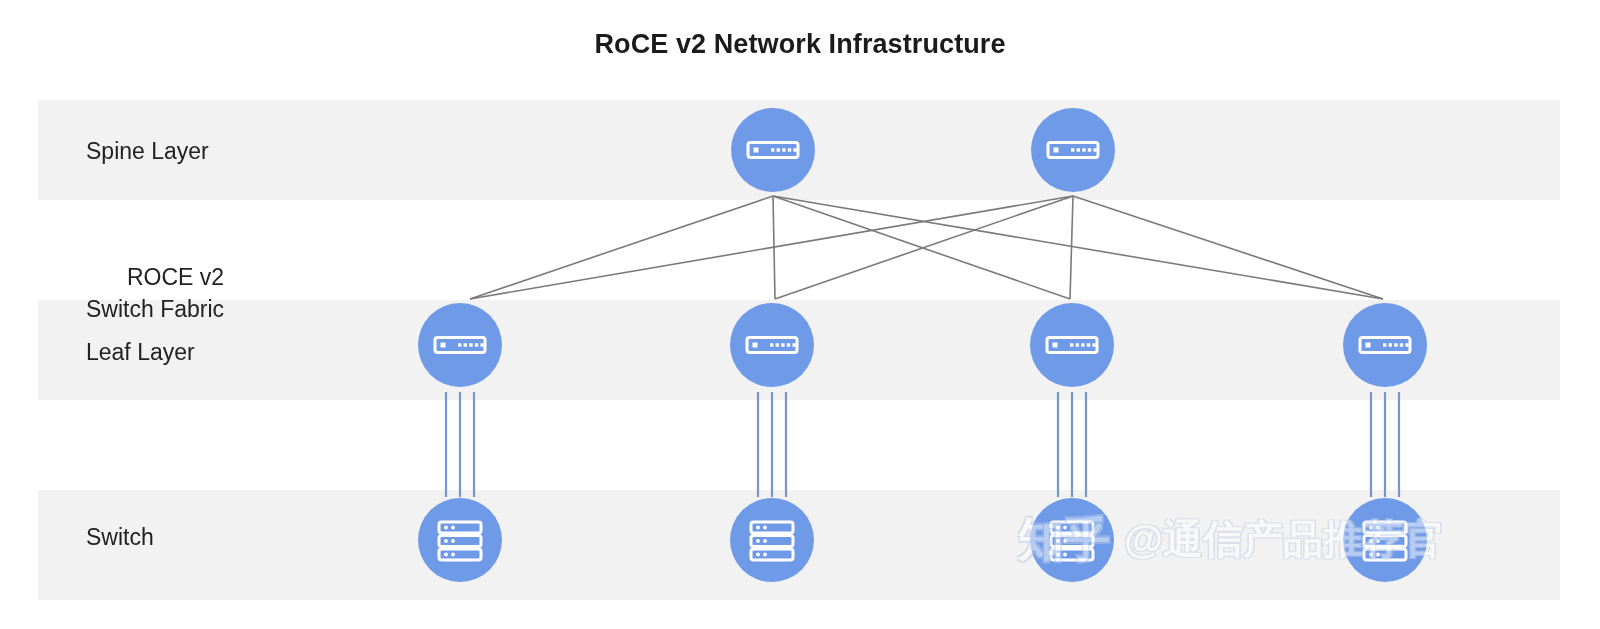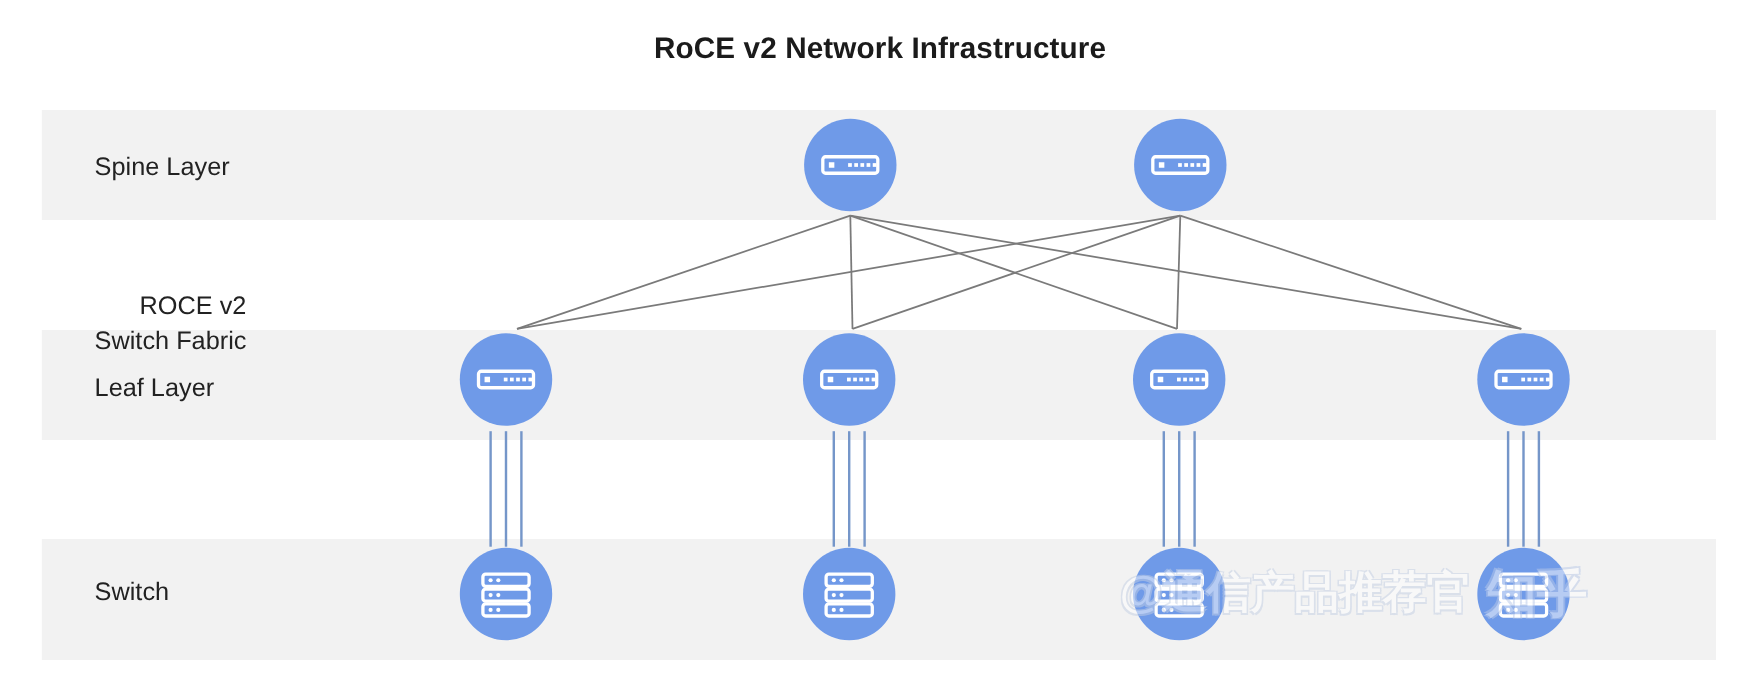--- a/index.html
+++ b/index.html
@@ -296,17 +296,17 @@
           <circle cx="15" cy="30" r="1.9" fill="#ffffff"></circle>
           <circle cx="22" cy="30" r="1.9" fill="#ffffff"></circle>
           <rect x="8" y="38" width="42" height="11" rx="2.5" fill="none" stroke="#ffffff" stroke-width="3"></rect>
           <circle cx="15" cy="43.5" r="1.9" fill="#ffffff"></circle>
           <circle cx="22" cy="43.5" r="1.9" fill="#ffffff"></circle>
         </svg>
       </div>
     </div>
 
   <div id="watermark">
+    <span id="watermark-logo">知乎</span>
     <span id="watermark-handle">@通信产品推荐官</span>
-    <span id="watermark-logo">知乎</span>
   </div>
 
 </div>
 
 </body></html>

